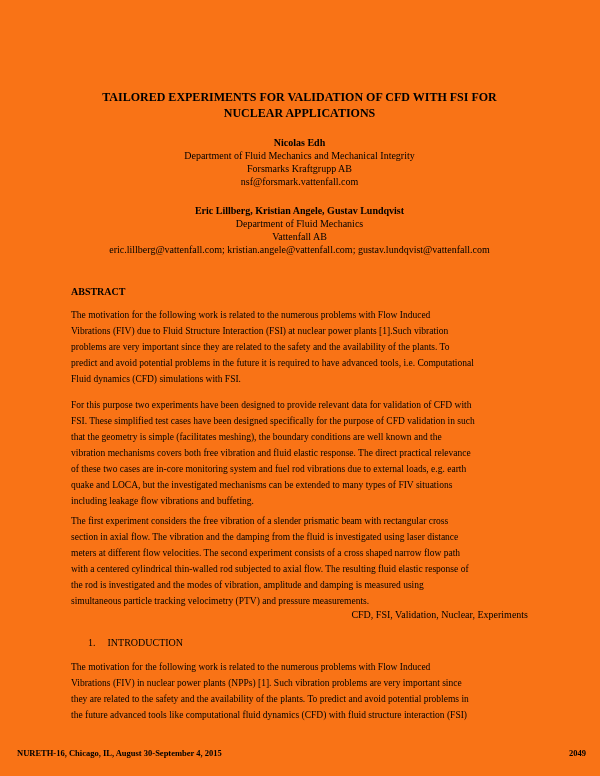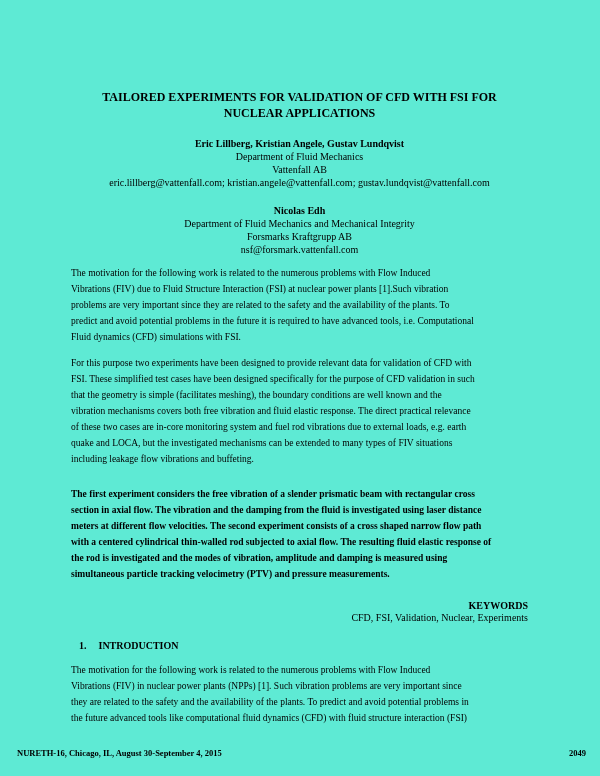--- a/index.html
+++ b/index.html
@@ -4,21 +4,21 @@
 <style>
   html, body {
     margin: 0;
     padding: 0;
     background: #e8e8e8;
   }
   .page {
     position: relative;
     width: 600px;
     height: 776px;
-    background: #5eead4;
+    background: #f97316;
     color: #000000;
     font-family: "Liberation Serif", serif;
     overflow: hidden;
     margin: 0 auto;
   }
   .content {
     padding: 90px 72px 0 71px;
   }
   .paper-title {
     margin: 0;
@@ -44,41 +44,41 @@
     font-weight: bold;
   }
   .body-par {
     margin: 0;
     font-size: 9.5px;
     line-height: 16px;
     white-space: pre;
   }
   .par-1 { margin-top: 9px; }
   .par-2 { margin-top: 10px; }
-  .par-3 { margin-top: 19px; font-weight: bold; }
+  .par-3 { margin-top: 4px; }
   .keywords-block {
     text-align: right;
   }
   .keywords-heading {
     margin: 18px 0 0 0;
     font-size: 10px;
     line-height: 12px;
     font-weight: bold;
   }
   .keywords-list {
     margin: 0;
     font-size: 10px;
     line-height: 12px;
     text-align: right;
   }
   .section-heading {
-    margin: 16px 0 0 8px;
+    margin: 16px 0 0 17px;
     font-size: 10px;
     line-height: 12px;
-    font-weight: bold;
+    font-weight: normal;
   }
   .section-number {
     display: inline-block;
     margin-right: 12px;
   }
   .intro-par { margin-top: 10px; }
   .footer {
     position: absolute;
     top: 748px;
     left: 17px;
@@ -91,34 +91,35 @@
 </style>
 </head>
 <body>
 
 <div class="page">
   <div class="content">
 
     <h1 class="paper-title">TAILORED EXPERIMENTS FOR VALIDATION OF CFD WITH FSI FOR
 NUCLEAR APPLICATIONS</h1>
 
+    <div class="author-group author-group-2">
+      <div class="author-names">Nicolas Edh</div>
+      <div class="author-lines">Department of Fluid Mechanics and Mechanical Integrity
+Forsmarks Kraftgrupp AB
+nsf@forsmark.vattenfall.com</div>
+    </div>
+
     <div class="author-group author-group-1">
       <div class="author-names">Eric Lillberg, Kristian Angele, Gustav Lundqvist</div>
       <div class="author-lines">Department of Fluid Mechanics
 Vattenfall AB
 eric.lillberg@vattenfall.com; kristian.angele@vattenfall.com; gustav.lundqvist@vattenfall.com</div>
     </div>
 
-    <div class="author-group author-group-2">
-      <div class="author-names">Nicolas Edh</div>
-      <div class="author-lines">Department of Fluid Mechanics and Mechanical Integrity
-Forsmarks Kraftgrupp AB
-nsf@forsmark.vattenfall.com</div>
-    </div>
-
+    <h2 class="abstract-heading">ABSTRACT</h2>
 
     <p class="body-par par-1">The motivation for the following work is related to the numerous problems with Flow Induced
 Vibrations (FIV) due to Fluid Structure Interaction (FSI) at nuclear power plants [1].Such vibration
 problems are very important since they are related to the safety and the availability of the plants. To
 predict and avoid potential problems in the future it is required to have advanced tools, i.e. Computational
 Fluid dynamics (CFD) simulations with FSI.</p>
 
     <p class="body-par par-2">For this purpose two experiments have been designed to provide relevant data for validation of CFD with
 FSI. These simplified test cases have been designed specifically for the purpose of CFD validation in such
 that the geometry is simple (facilitates meshing), the boundary conditions are well known and the
@@ -128,21 +129,20 @@
 including leakage flow vibrations and buffeting.</p>
 
     <p class="body-par par-3">The first experiment considers the free vibration of a slender prismatic beam with rectangular cross
 section in axial flow. The vibration and the damping from the fluid is investigated using laser distance
 meters at different flow velocities. The second experiment consists of a cross shaped narrow flow path
 with a centered cylindrical thin-walled rod subjected to axial flow. The resulting fluid elastic response of
 the rod is investigated and the modes of vibration, amplitude and damping is measured using
 simultaneous particle tracking velocimetry (PTV) and pressure measurements.</p>
 
     <div class="keywords-block">
-      <h2 class="keywords-heading">KEYWORDS</h2>
       <p class="keywords-list">CFD, FSI, Validation, Nuclear, Experiments</p>
     </div>
 
     <h2 class="section-heading">
       <span class="section-number">1.</span><span>INTRODUCTION</span>
     </h2>
 
     <p class="body-par intro-par">The motivation for the following work is related to the numerous problems with Flow Induced
 Vibrations (FIV) in nuclear power plants (NPPs) [1]. Such vibration problems are very important since
 they are related to the safety and the availability of the plants. To predict and avoid potential problems in

